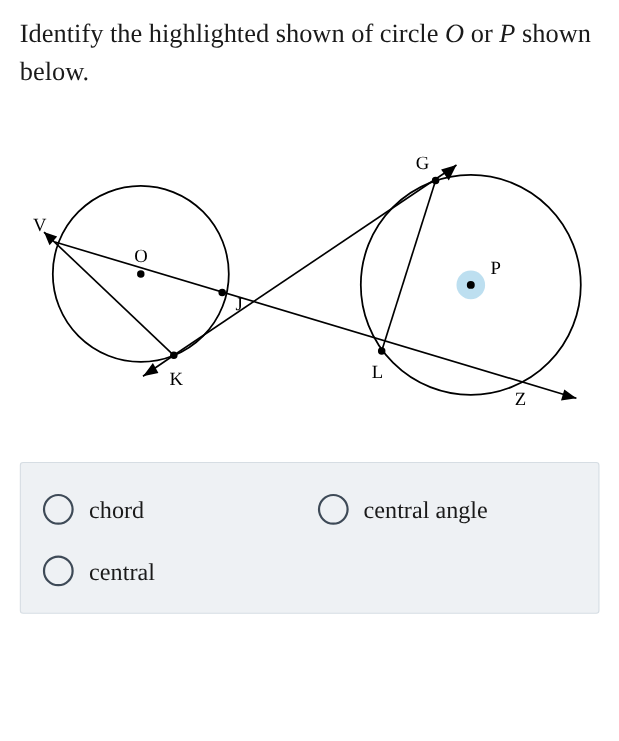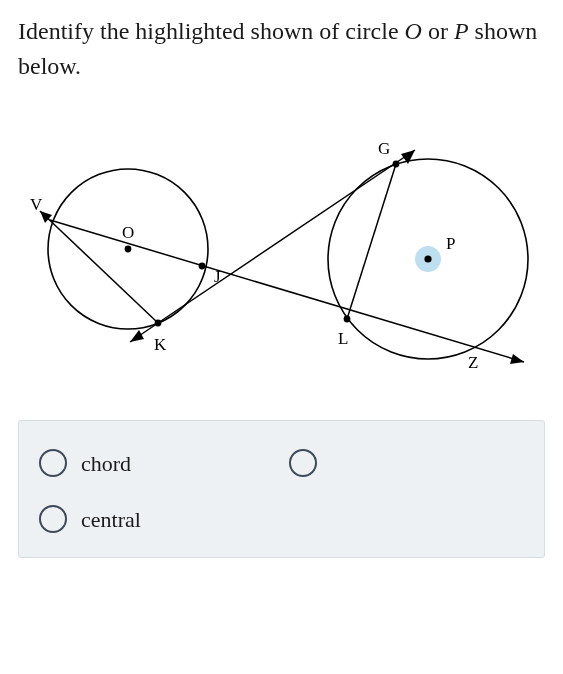--- a/index.html
+++ b/index.html
@@ -110,18 +110,19 @@
   <text class="pt-label" x="450" y="274">Z</text>
 </svg>
 
 <div class="options">
   <div class="option">
     <span class="radio"></span>
     <span class="option-label">chord</span>
   </div>
   <div class="option">
     <span class="radio"></span>
+    <span class="option-label">central angle</span>
   </div>
   <div class="option">
     <span class="radio"></span>
     <span class="option-label">central</span>
   </div>
 </div>
 
 </body></html>

